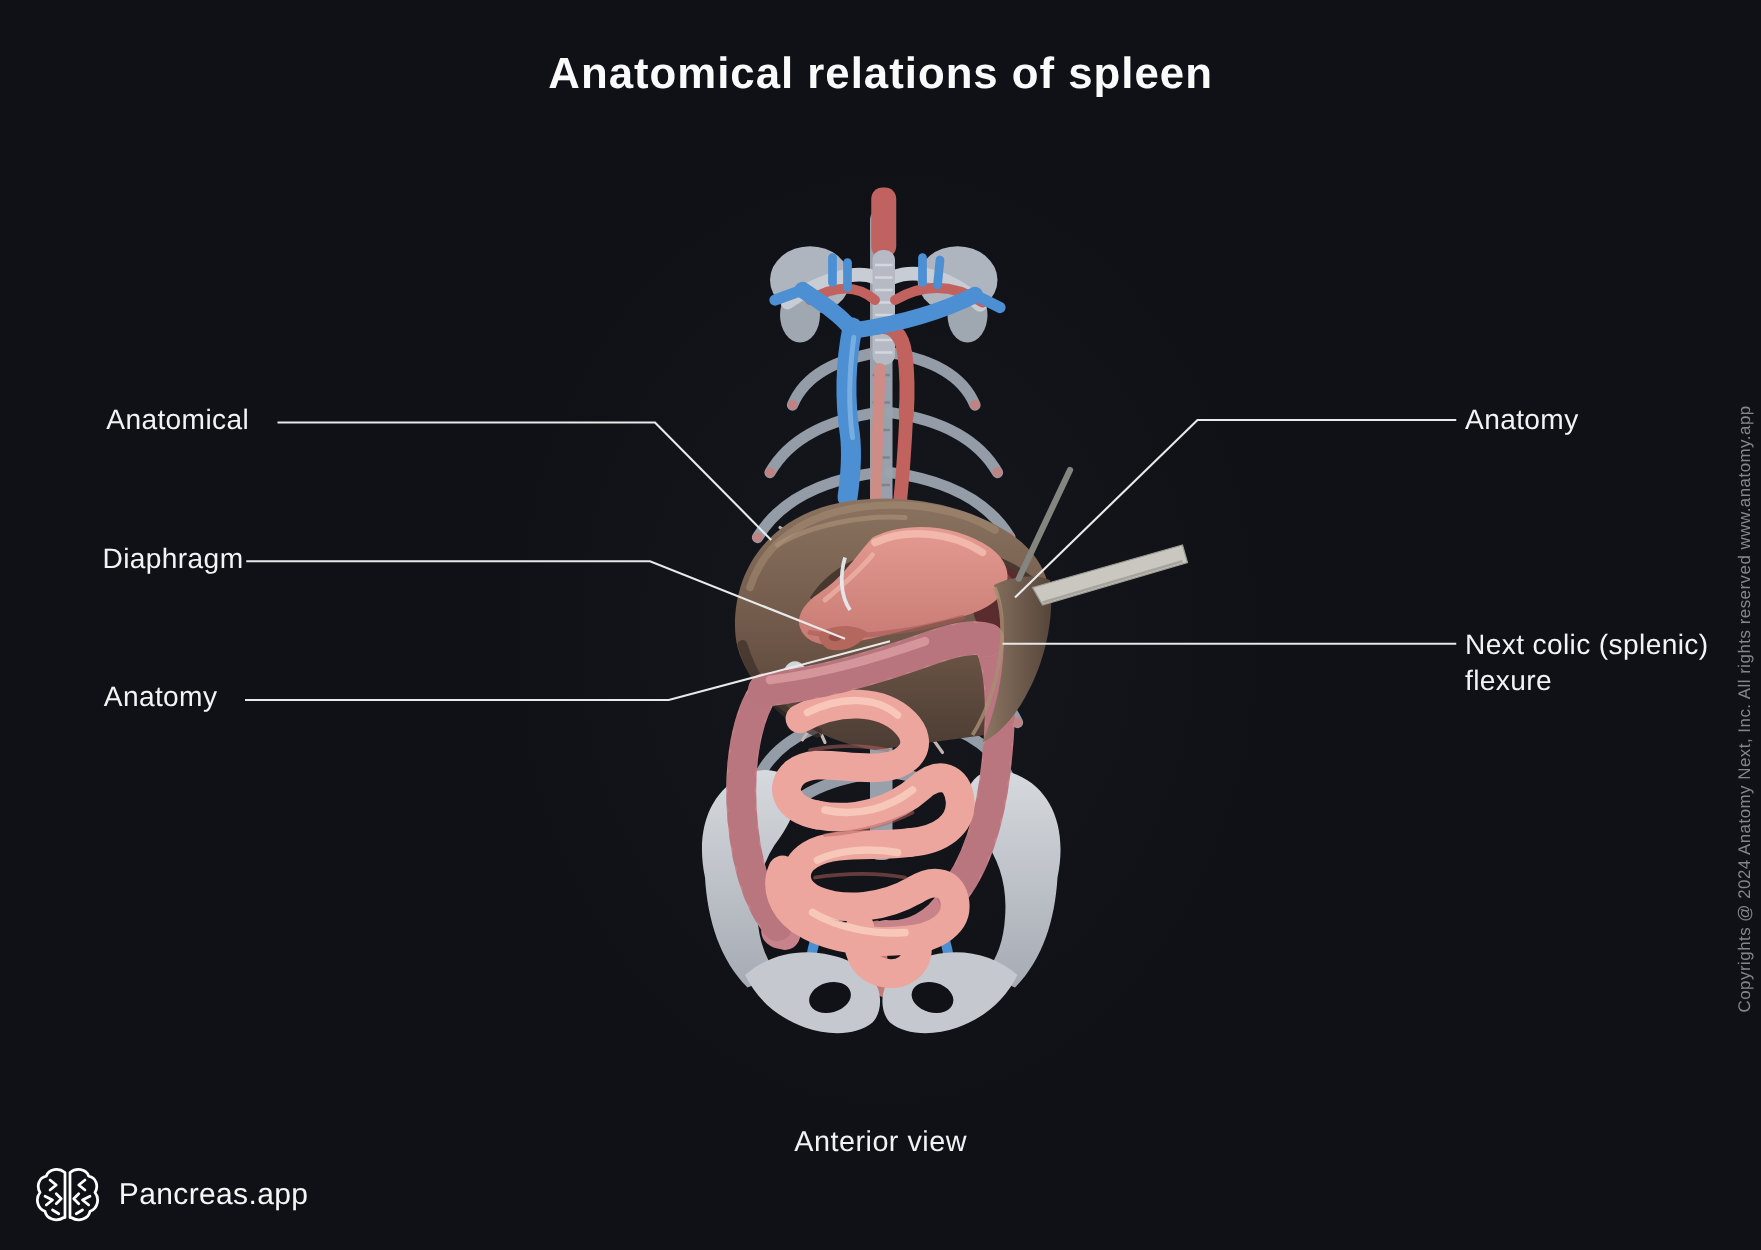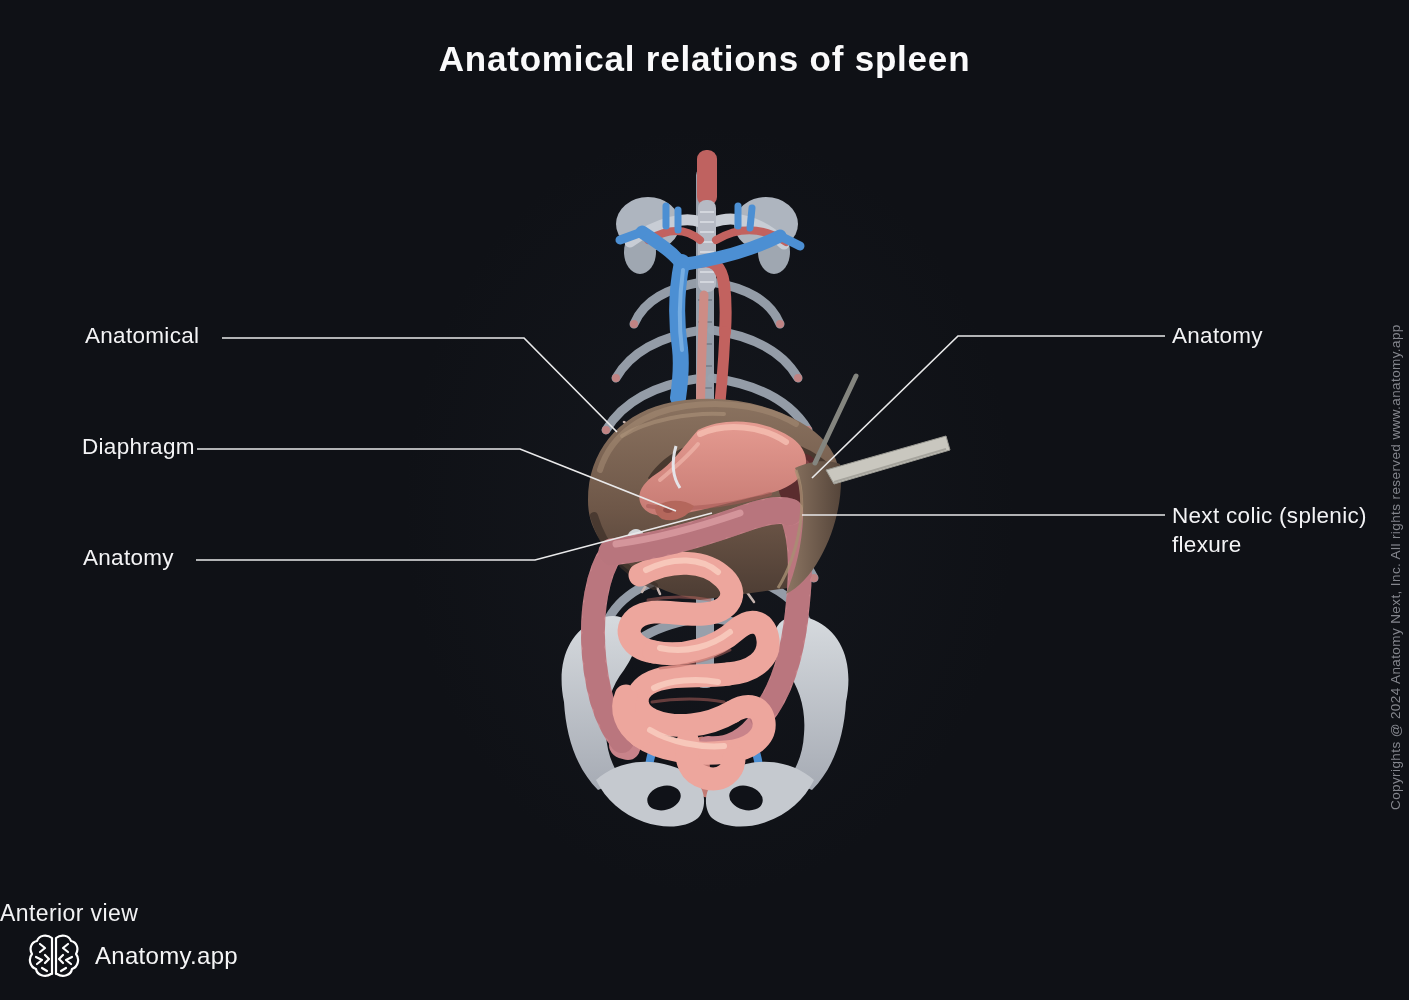--- a/index.html
+++ b/index.html
@@ -26,21 +26,21 @@
   .lbl{
     position:absolute;font-size:22.5px;font-weight:400;color:var(--label-text);
     letter-spacing:0.3px;line-height:1.27;
   }
   #lbl-diaphragm{left:85px;top:322px;}
   #lbl-pancreas{left:82px;top:433px;}
   #lbl-stomach{left:83px;top:544px;}
   #lbl-spleen{left:1172px;top:322px;}
   #lbl-leftcolic{left:1172px;top:502px;width:205px;}
   .view-caption{
-    position:absolute;left:0;right:0;top:900px;
+    position:absolute;left:0;right:0;top:900px;text-align:center;
     font-size:23px;color:#f2f2f4;letter-spacing:0.4px;
   }
   .illustration{position:absolute;left:0;top:0;}
   .brand{
     position:absolute;left:28px;top:931px;display:flex;align-items:center;gap:15px;
   }
   .brand-name{font-size:24px;color:#f5f5f6;letter-spacing:0.3px;}
   .copyright{
     position:absolute;right:6px;top:240px;height:570px;
     writing-mode:vertical-rl;transform:rotate(180deg);
@@ -293,17 +293,17 @@
       <path d="M 28 7 C 33 3 41 4 43 10 C 49 11 51 18 48 23 C 52 28 50 36 44 38 C 43 44 35 47 29 43 L 28 43 L 28 7 Z"></path>
       <path d="M 12 13 L 17 17 L 12 21"></path>
       <path d="M 8 26 L 14 29 L 9 33"></path>
       <path d="M 17 24 L 21 28 L 17 32"></path>
       <path d="M 14 37 L 19 40"></path>
       <path d="M 40 13 L 35 17 L 40 21"></path>
       <path d="M 44 26 L 38 29 L 43 33"></path>
       <path d="M 35 24 L 31 28 L 35 32"></path>
       <path d="M 38 37 L 33 40"></path>
     </svg>
-    <span class="brand-name">Anatomy.app</span>
+    <span class="brand-name">Pancreas.app</span>
   </div>
 
   <div class="copyright">Copyrights @ 2024 Anatomy Next, Inc. All rights reserved www.anatomy.app</div>
 </div>
 
 </body></html>

